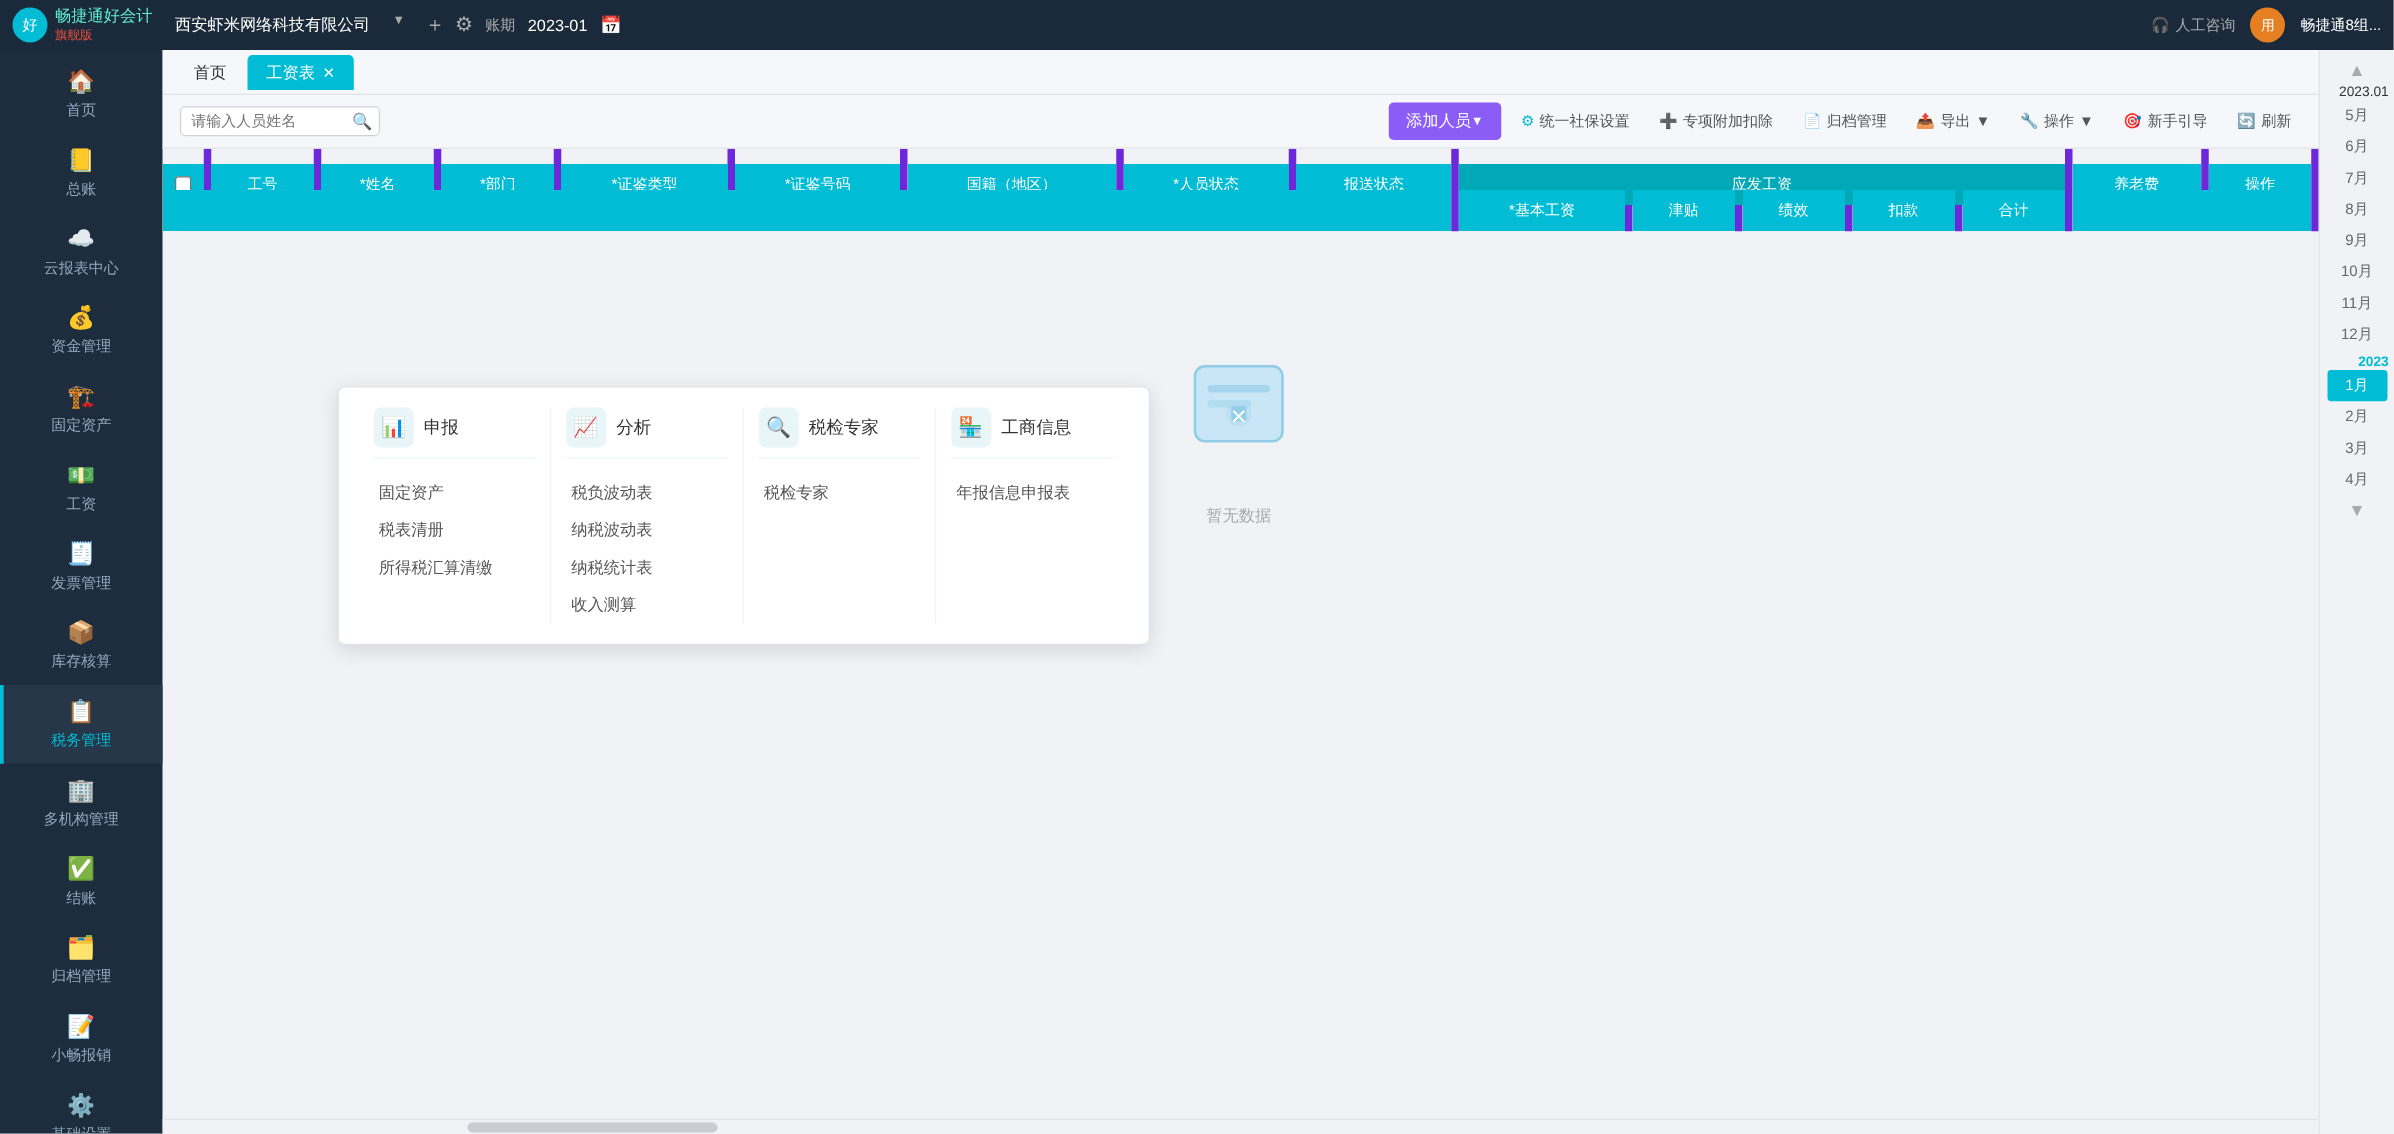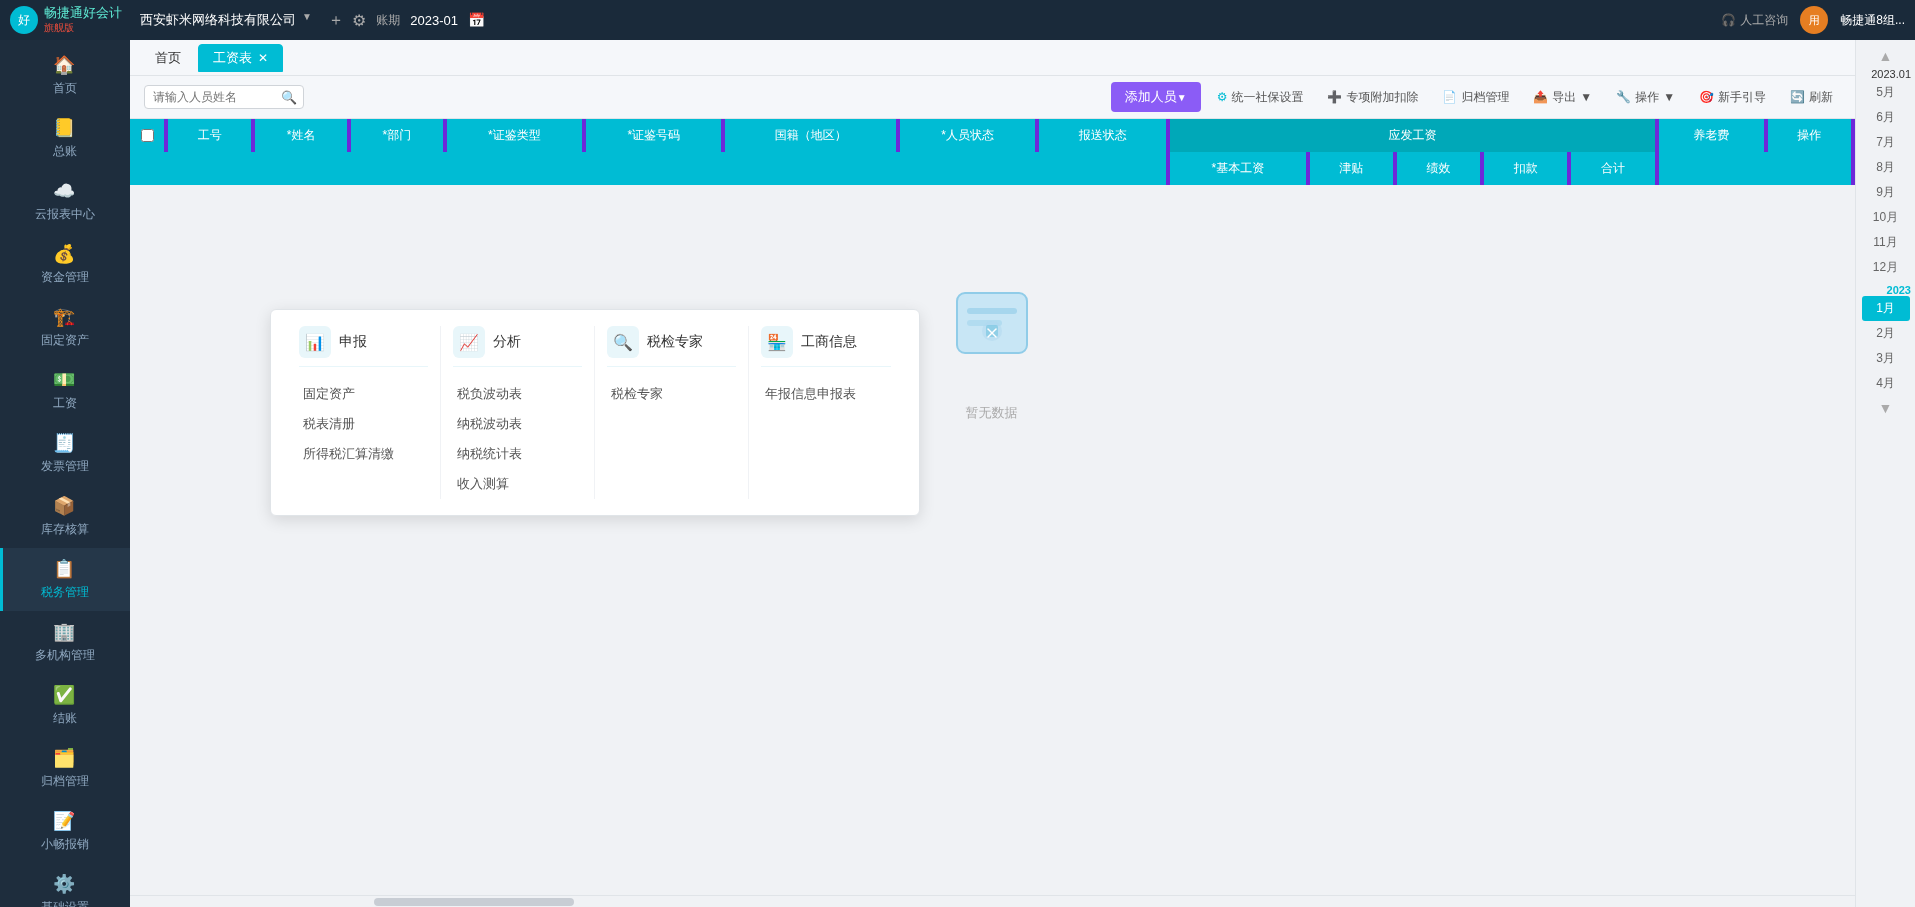--- a/index.html
+++ b/index.html
@@ -8,21 +8,21 @@
     
     .top-bar {
       display: flex; align-items: center; height: 40px;
       background: #1a2a3a; color: #fff; padding: 0 10px; gap: 10px;
       position: relative; z-index: 100;
     }
     .top-bar-logo { display: flex; align-items: center; gap: 6px; width: 120px; }
     .top-bar-logo .logo-icon { width: 28px; height: 28px; background: #00bcd4; border-radius: 50%; display: flex; align-items: center; justify-content: center; font-size: 12px; color: #fff; }
     .top-bar-logo .logo-text { font-size: 13px; color: #5eead4; line-height: 1.2; }
     .top-bar-logo .logo-sub { font-size: 10px; color: #e74c3c; }
-    .company-selector { display: flex; align-items: flex-start; gap: 6px; color: #fff; font-size: 13px; cursor: pointer; }
+    .company-selector { display: flex; align-items: flex-start; gap: 18px; color: #fff; font-size: 13px; cursor: pointer; }
     .company-selector .arrow { color: #aaa; font-size: 10px; }
     .top-bar-actions { display: flex; align-items: center; gap: 8px; margin-left: 6px; }
     .top-bar-actions .icon-btn { color: #aaa; cursor: pointer; font-size: 16px; }
     .period-label { color: #aaa; font-size: 12px; }
     .period-value { color: #fff; font-size: 13px; }
     .period-cal { color: #00bcd4; cursor: pointer; font-size: 14px; }
     .top-bar-right { margin-left: auto; display: flex; align-items: center; gap: 12px; }
     .top-bar-right .help { color: #aaa; font-size: 12px; cursor: pointer; display: flex; align-items: center; gap: 4px; }
     .user-avatar { width: 28px; height: 28px; background: #e67e22; border-radius: 50%; display: flex; align-items: center; justify-content: center; color: #fff; font-size: 11px; }
     .user-name { color: #fff; font-size: 12px; cursor: pointer; }
@@ -51,21 +51,21 @@
     .toolbar { display: flex; align-items: center; padding: 6px 14px; background: #f5f7fa; border-bottom: 1px solid #e0e4e8; gap: 8px; flex-shrink: 0; }
     .search-input { border: 1px solid #d0d4d9; border-radius: 4px; padding: 4px 28px 4px 8px; font-size: 12px; color: #999; width: 160px; background: #fff; position: relative; }
     .search-wrap { position: relative; display: inline-block; }
     .search-wrap .search-icon { position: absolute; right: 6px; top: 50%; transform: translateY(-50%); color: #999; font-size: 13px; }
     .toolbar-spacer { flex: 1; }
     .btn-add { background: #8b5cf6; color: #fff; border: none; border-radius: 4px; padding: 6px 14px; font-size: 13px; cursor: pointer; display: flex; align-items: center; gap: 0; }
     .btn-add .dropdown-arrow { font-size: 10px; }
     .toolbar-btn { display: flex; align-items: center; gap: 4px; color: #555; font-size: 12px; cursor: pointer; padding: 4px 8px; border-radius: 3px; }
     .toolbar-btn .t-icon { color: #00bcd4; }
     .data-table { width: 100%; border-collapse: collapse; }
-    .data-table th { background: #00bcd4; color: #fff; padding: 8px 10px; font-size: 12px; font-weight: normal; border-right: 4px solid #6d28d9; white-space: nowrap; text-align: center; position: sticky; top: 0; z-index: 10; }
+    .data-table th { background: #00bcd4; color: #fff; padding: 8px 10px; font-size: 12px; font-weight: normal; border-right: 6px solid #6d28d9; white-space: nowrap; text-align: center; position: sticky; top: 12px; z-index: 10; }
     .data-table td { padding: 8px 10px; border-bottom: 1px solid #f0f2f5; font-size: 12px; text-align: left; }
     .checkbox-col { width: 36px; }
     .th-checkbox { display: flex; align-items: center; justify-content: center; }
     .empty-state { display: flex; flex-direction: column; align-items: center; justify-content: center; padding: 80px 0; }
     .empty-icon { font-size: 80px; color: #b0d8f0; margin-bottom: 12px; }
     .empty-text { color: #aaa; font-size: 13px; }
 
     
     .dropdown-menu { position: absolute; top: 190px; left: 140px; background: #fff; border: 1px solid #e0e4e8; border-radius: 6px; box-shadow: 0 4px 16px rgba(0,0,0,0.12); z-index: 200; width: 650px; padding: 16px; display: grid; grid-template-columns: 1fr 1fr 1fr 1fr; gap: 0; }
     .menu-section { padding: 0 12px; border-right: 1px solid #f0f2f5; }

